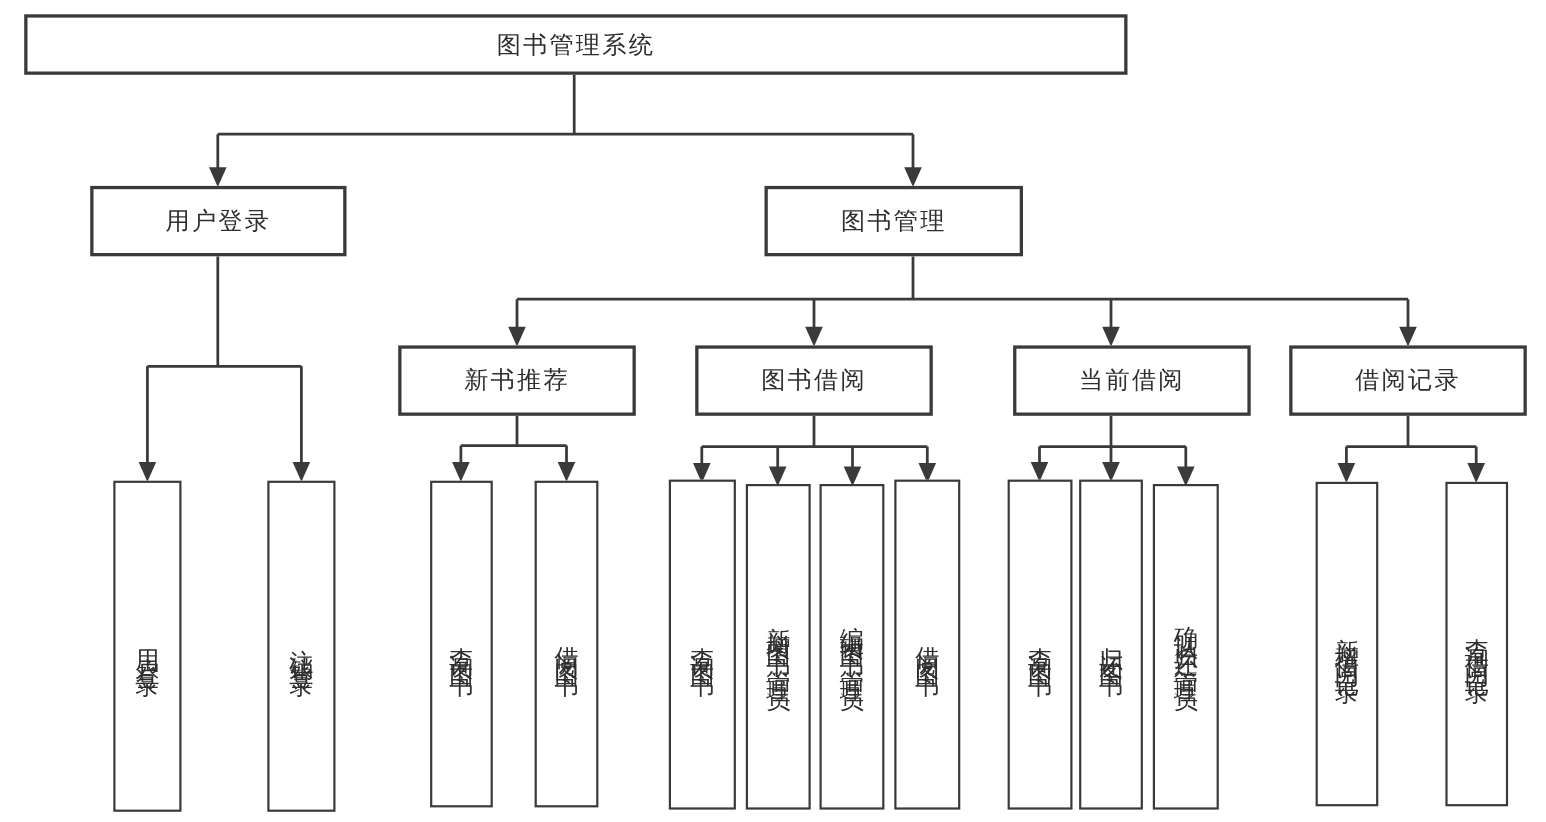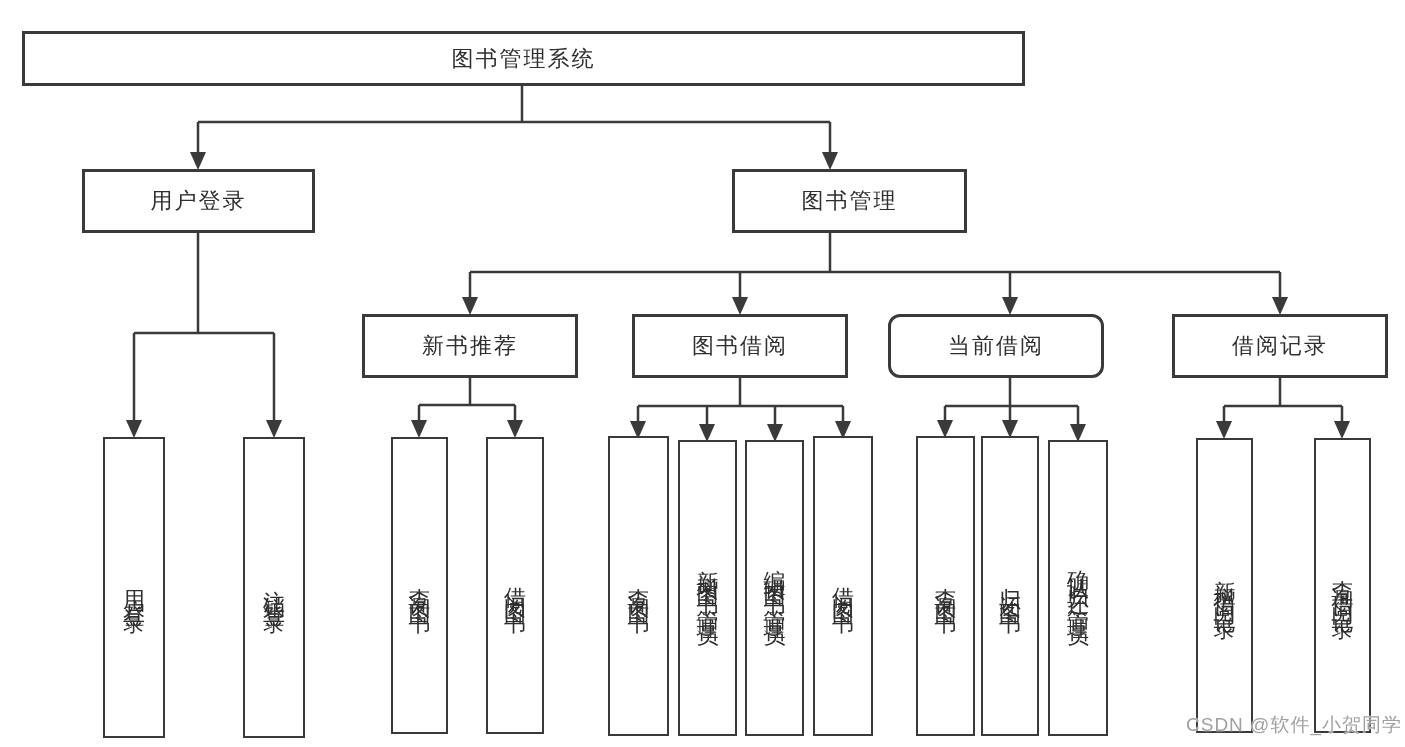--- a/index.html
+++ b/index.html
@@ -90,43 +90,42 @@
       <polygon points="767,424 783,424 775,442"></polygon>
       <polygon points="835,421 851,421 843,439"></polygon>
       <polygon points="937,420 953,420 945,438"></polygon>
       <polygon points="1002,420 1018,420 1010,438"></polygon>
       <polygon points="1070,424 1086,424 1078,442"></polygon>
       <polygon points="1216,421 1232,421 1224,439"></polygon>
       <polygon points="1334,421 1350,421 1342,439"></polygon>
     </g>
   </svg>
 
-  <div class="node h" style="left:22px; top:31px; width:1003px; height:55px;">图书管理系统</div>
+  <div class="node h" style="left:22px; top:13px; width:1003px; height:55px;">图书管理系统</div>
 
   <div class="node h" style="left:82px; top:169px; width:233px; height:64px;">用户登录</div>
-  <div class="node h" style="left:732px; top:169px; width:235px; height:64px;">图书管理</div>
+  <div class="node h" style="left:695px; top:169px; width:235px; height:64px;">图书管理</div>
 
   <div class="node h" style="left:632px; top:314px; width:216px; height:64px;">图书借阅</div>
   <div class="node h" style="left:362px; top:314px; width:216px; height:64px;">新书推荐</div>
-  <div class="node h" style="left:888px; top:314px; width:216px; height:64px;border-radius:12px;">当前借阅</div>
+  <div class="node h" style="left:921px; top:314px; width:216px; height:64px;">当前借阅</div>
   <div class="node h" style="left:1172px; top:314px; width:216px; height:64px;">借阅记录</div>
 
   <div class="node v leaf" style="left:103px; top:437px; width:62px; height:301px;">用户登录</div>
   <div class="node v leaf" style="left:243px; top:437px; width:62px; height:301px;">注销登录</div>
 
   <div class="node v leaf" style="left:391px; top:437px; width:57px; height:297px;">查询图书</div>
   <div class="node v leaf" style="left:486px; top:437px; width:58px; height:297px;">借阅图书</div>
 
   <div class="node v leaf" style="left:608px; top:436px; width:61px; height:300px;">查询图书</div>
   <div class="node v leaf" style="left:678px; top:440px; width:59px; height:296px;">新增图书（管理员）</div>
   <div class="node v leaf" style="left:745px; top:440px; width:59px; height:296px;">编辑图书（管理员）</div>
   <div class="node v leaf" style="left:813px; top:436px; width:60px; height:300px;">借阅图书</div>
 
   <div class="node v leaf" style="left:916px; top:436px; width:59px; height:300px;">查询图书</div>
   <div class="node v leaf" style="left:981px; top:436px; width:58px; height:300px;">归还图书</div>
   <div class="node v leaf" style="left:1048px; top:440px; width:60px; height:296px;">确认归还（管理员）</div>
 
   <div class="node v leaf" style="left:1196px; top:438px; width:57px; height:295px;">新增借阅记录</div>
   <div class="node v leaf" style="left:1314px; top:438px; width:57px; height:295px;">查询借阅记录</div>
 
-  <div class="watermark">CSDN @软件_小贺同学</div>
 
 </div>
 
 </body></html>

